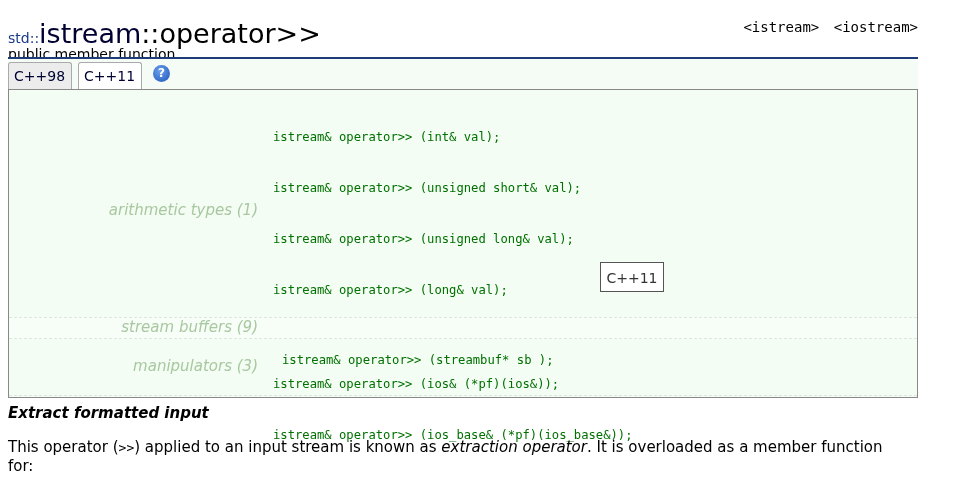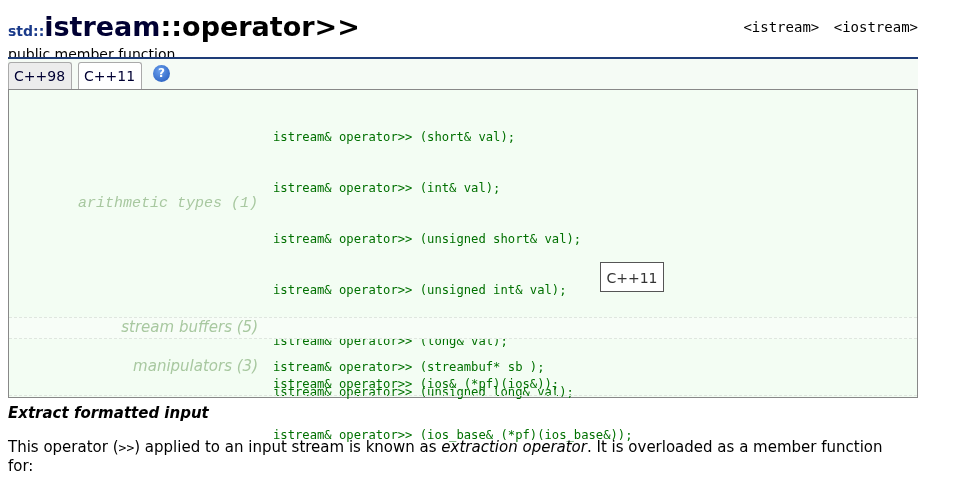--- a/index.html
+++ b/index.html
@@ -1,19 +1,19 @@
 <!DOCTYPE html>
 <html><head>
 <meta charset="utf-8">
 <style>
   html, body { margin:0; padding:0; background:#ffffff; }
   body { width:967px; height:480px; position:relative; overflow:hidden;
          font-family:"DejaVu Sans", sans-serif; color:#000; }
   .type-label { position:absolute; left:8px; top:2px; font-size:14px; color:#000;margin-top:44px; }
-  .title { position:absolute; left:8px; top:11px; font-weight:bold; color:#000033; white-space:nowrap; }
+  .title { position:absolute; left:8px; top:18px; font-weight:normal; color:#000033; white-space:nowrap; }
   .title .ns { font-size:14px; color:#1a3a8a; }
   .title .main { font-size:27px; color:#000033; letter-spacing:0px; }
   .title .op { font-size:27px; color:#000; }
   .headers { position:absolute; right:49px; top:19px; font-family:"DejaVu Sans Mono", monospace; font-size:14px; color:#000; }
   .headers span { margin-left:6px; }
   .rule { position:absolute; left:8px; top:57px; width:910px; height:2px; background:#1e3c78; }
   .tabbar { position:absolute; left:8px; top:59px; width:910px; height:31px; background:#f5fbf5; }
   .tab { position:absolute; top:3px; height:40px; border:1px solid #aaa; border-bottom:none; border-radius:3px 3px 0 0;
          font-size:14px; color:#000033; line-height:27px; padding:0 5px; box-sizing:border-box; cursor:pointer; }
   .tab.t98 { left:0; width:64px; background:#ececec; border-bottom:1px solid #888; }
@@ -50,40 +50,38 @@
 <div class="rule"></div>
 
 <div class="tabbar">
   <div class="tab t98">C++98</div>
   <div class="tab t11">C++11</div>
   <div class="help">?</div>
 </div>
 
 <div class="box">
   <div class="row r1">
-    <div class="cat" style="top:105px;font-family:Liberation Mono, monospace;">arithmetic types (1)</div>
+    <div class="cat" style="top:111px;">arithmetic types (1)</div>
     <div class="code" style="top:5px;">
-      <div>istream&amp; operator&gt;&gt; (short&amp; val);</div>
       <div>istream&amp; operator&gt;&gt; (int&amp; val);</div>
       <div>istream&amp; operator&gt;&gt; (unsigned short&amp; val);</div>
-      <div>istream&amp; operator&gt;&gt; (unsigned int&amp; val);</div>
+      <div>istream&amp; operator&gt;&gt; (unsigned long&amp; val);</div>
       <div>istream&amp; operator&gt;&gt; (long&amp; val);</div>
-      <div>istream&amp; operator&gt;&gt; (unsigned long&amp; val);</div>
       
       
       
       
       
       
     </div>
   </div>
 
   <div class="row r2">
-    <div class="cat" style="top:0px;">stream buffers (5)</div>
-    <div class="code" style="top:7px;">
+    <div class="cat" style="top:0px;">stream buffers (9)</div>
+    <div class="code" style="top:0;margin-left:9px;">
       <div>istream&amp; operator&gt;&gt; (streambuf* sb );</div>
     </div>
   </div>
 
   <div class="row r3">
     <div class="cat" style="top:18px;">manipulators (3)</div>
     <div class="code" style="top:3px;">
       <div>istream&amp; operator&gt;&gt; (ios&amp; (*pf)(ios&amp;));</div>
       <div>istream&amp; operator&gt;&gt; (ios_base&amp; (*pf)(ios_base&amp;));</div>
     </div>

